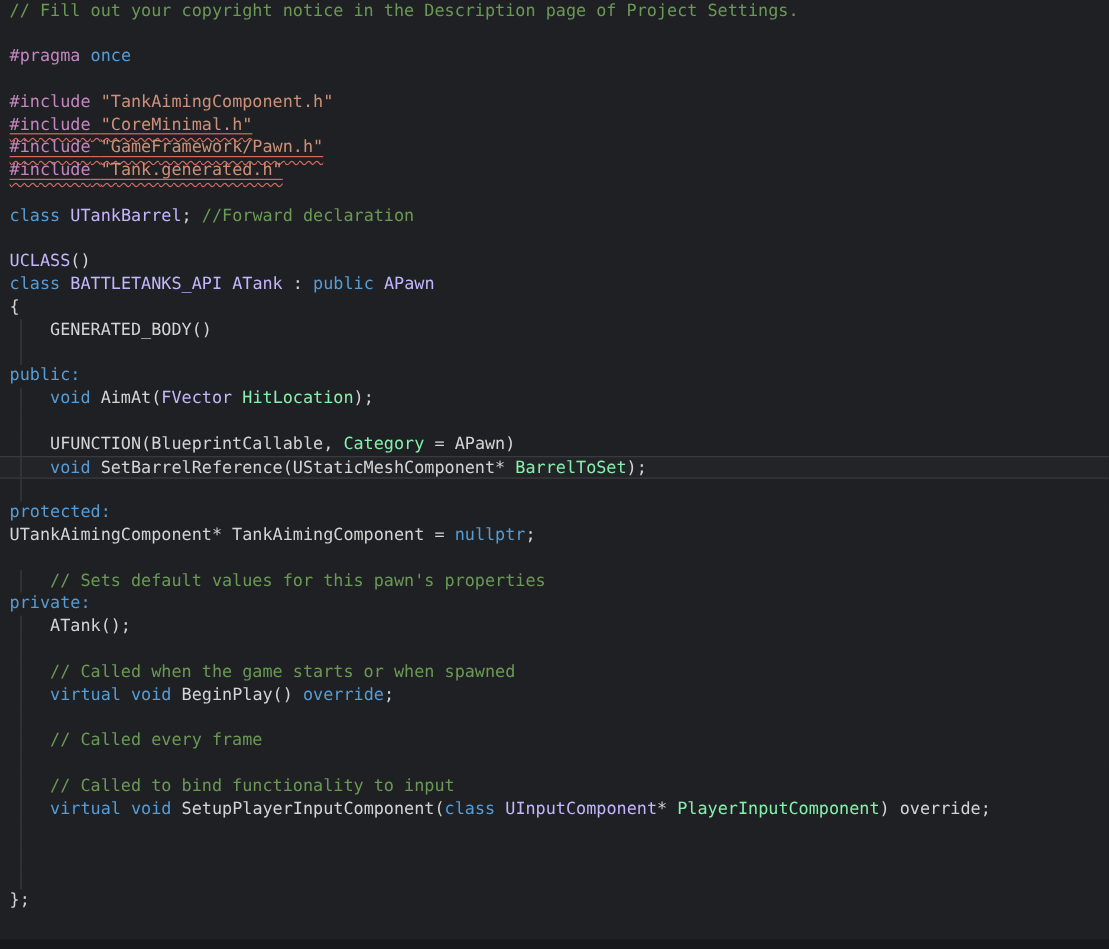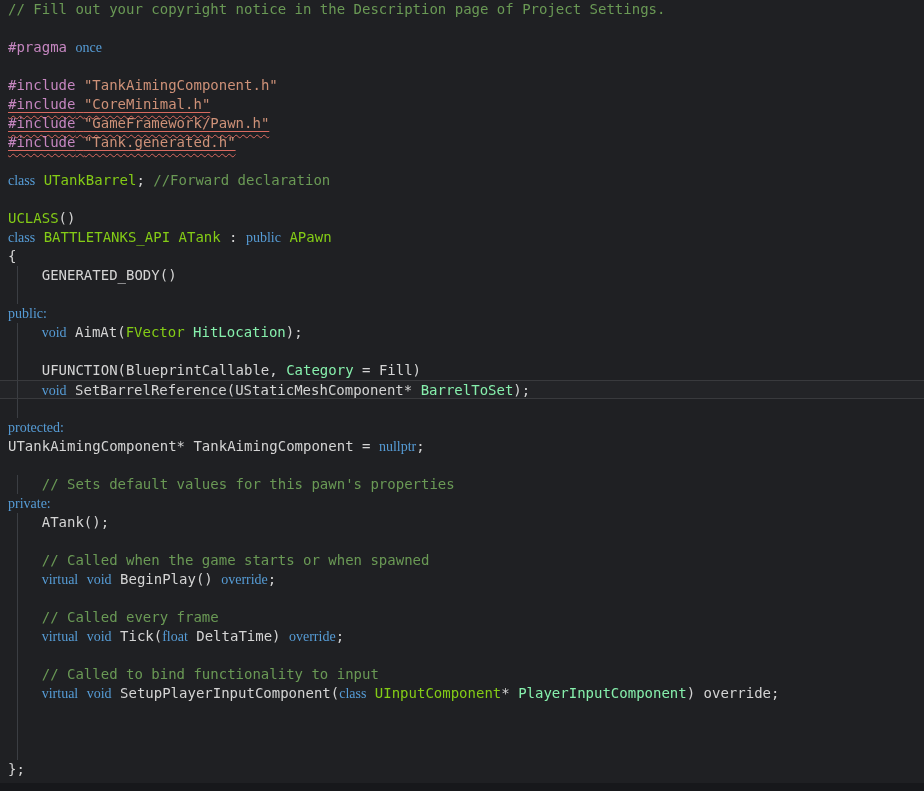--- a/index.html
+++ b/index.html
@@ -38,24 +38,24 @@
     width: 1px;
     background: #3b3e43;
   }
   .line.current {
     border-top: 1px solid rgba(255,255,255,0.10);
     border-bottom: 1px solid rgba(255,255,255,0.10);
     background: rgba(255,255,255,0.02);
   }
   
   .tok-cm  { color: #6a9955; }  
-  .tok-kw  { color: #569cd6; font-family: Liberation Serif, serif; }  
+  .tok-kw  { color: #569cd6; }  
   .tok-pp  { color: #c586c0; }  
   .tok-str { color: #ce9178; }  
-  .tok-ty  { color: #84cc16; }  
+  .tok-ty  { color: #c4b5fd; }  
   .tok-pr  { color: #86efac; }  
   .tok-tx  { color: #d4d4d4; }  
   
   .err-outer {
     text-decoration: underline solid #d9695f;
     text-decoration-thickness: 1px;
     text-underline-offset: 3px;
   }
   .err-inner {
     text-decoration: underline wavy #d9695f;
@@ -88,35 +88,34 @@
       <div class="line"><span class="tok-kw">class</span><span class="tok-tx"> </span><span class="tok-ty">UTankBarrel</span><span class="tok-tx">; </span><span class="tok-cm">//Forward declaration</span></div>
       <div class="line"></div>
       <div class="line"><span class="tok-ty">UCLASS</span><span class="tok-tx">()</span></div>
       <div class="line"><span class="tok-kw">class</span><span class="tok-tx"> </span><span class="tok-ty">BATTLETANKS_API</span><span class="tok-tx"> </span><span class="tok-ty">ATank</span><span class="tok-tx"> : </span><span class="tok-kw">public</span><span class="tok-tx"> </span><span class="tok-ty">APawn</span></div>
       <div class="line"><span class="tok-tx">{</span></div>
       <div class="line guide"><span class="tok-tx">    GENERATED_BODY()</span></div>
       <div class="line guide"></div>
       <div class="line"><span class="tok-kw">public:</span></div>
       <div class="line guide"><span class="tok-tx">    </span><span class="tok-kw">void</span><span class="tok-tx"> AimAt(</span><span class="tok-ty">FVector</span><span class="tok-tx"> </span><span class="tok-pr">HitLocation</span><span class="tok-tx">);</span></div>
       <div class="line guide"></div>
-      <div class="line guide"><span class="tok-tx">    UFUNCTION(BlueprintCallable, </span><span class="tok-pr">Category</span><span class="tok-tx"> = Fill)</span></div>
+      <div class="line guide"><span class="tok-tx">    UFUNCTION(BlueprintCallable, </span><span class="tok-pr">Category</span><span class="tok-tx"> = APawn)</span></div>
       <div class="line current guide"><span class="tok-tx">    </span><span class="tok-kw">void</span><span class="tok-tx"> SetBarrelReference(UStaticMeshComponent* </span><span class="tok-pr">BarrelToSet</span><span class="tok-tx">);</span></div>
       <div class="line guide"></div>
       <div class="line"><span class="tok-kw">protected:</span></div>
       <div class="line"><span class="tok-tx">UTankAimingComponent* TankAimingComponent = </span><span class="tok-kw">nullptr</span><span class="tok-tx">;</span></div>
       <div class="line"></div>
       <div class="line guide"><span class="tok-tx">    </span><span class="tok-cm">// Sets default values for this pawn's properties</span></div>
       <div class="line"><span class="tok-kw">private:</span></div>
       <div class="line guide"><span class="tok-tx">    ATank();</span></div>
       <div class="line guide"></div>
       <div class="line guide"><span class="tok-tx">    </span><span class="tok-cm">// Called when the game starts or when spawned</span></div>
       <div class="line guide"><span class="tok-tx">    </span><span class="tok-kw">virtual</span><span class="tok-tx"> </span><span class="tok-kw">void</span><span class="tok-tx"> BeginPlay() </span><span class="tok-kw">override</span><span class="tok-tx">;</span></div>
       <div class="line guide"></div>
       <div class="line guide"><span class="tok-tx">    </span><span class="tok-cm">// Called every frame</span></div>
-      <div class="line guide"><span class="tok-tx">    </span><span class="tok-kw">virtual</span><span class="tok-tx"> </span><span class="tok-kw">void</span><span class="tok-tx"> Tick(</span><span class="tok-kw">float</span><span class="tok-tx"> DeltaTime) </span><span class="tok-kw">override</span><span class="tok-tx">;</span></div>
       <div class="line guide"></div>
       <div class="line guide"><span class="tok-tx">    </span><span class="tok-cm">// Called to bind functionality to input</span></div>
       <div class="line guide"><span class="tok-tx">    </span><span class="tok-kw">virtual</span><span class="tok-tx"> </span><span class="tok-kw">void</span><span class="tok-tx"> SetupPlayerInputComponent(</span><span class="tok-kw">class</span><span class="tok-tx"> </span><span class="tok-ty">UInputComponent</span><span class="tok-tx">* </span><span class="tok-pr">PlayerInputComponent</span><span class="tok-tx">) override;</span></div>
       <div class="line guide"></div>
       <div class="line guide"></div>
       <div class="line guide"></div>
       <div class="line"><span class="tok-tx">};</span></div>
     </div>
   <div class="bottom-edge"></div>
 </div>

